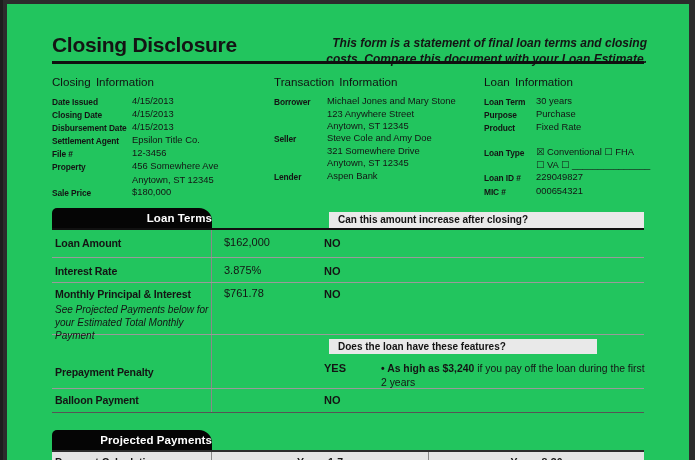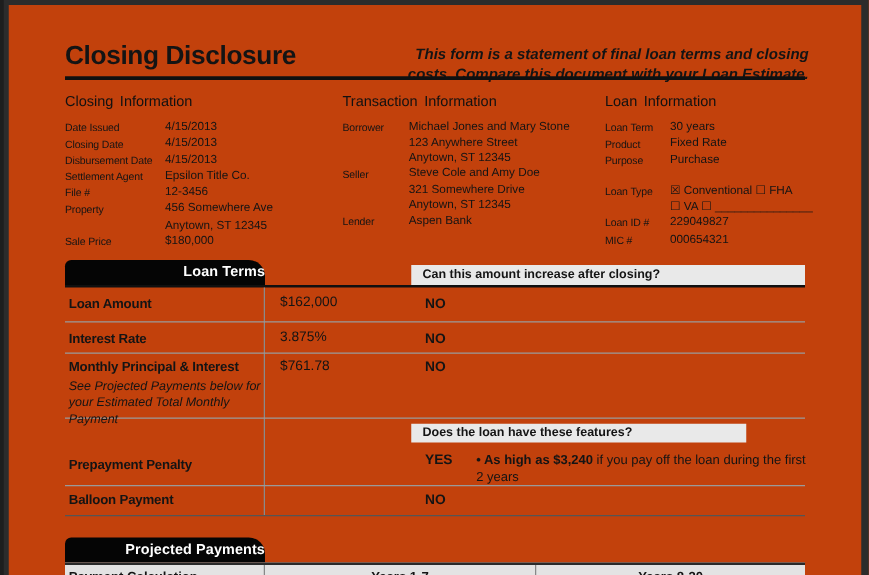--- a/index.html
+++ b/index.html
@@ -5,36 +5,36 @@
   html,body{margin:0;padding:0;}
   body{
     width:695px;height:460px;position:relative;overflow:hidden;
     background:#2c2c2c;
     font-family:"Liberation Sans","DejaVu Sans",sans-serif;
     color:#141414;
   }
   .edge-shade{position:absolute;left:0;top:0;width:3px;height:460px;background:#1e1e1e;}
   .page{
     position:absolute;left:7px;top:4px;width:682px;height:456px;
-    background:#c2410c;overflow:hidden;
+    background:#22c55e;overflow:hidden;
   }
 
   
   .doc-title{position:absolute;left:45px;top:29px;font-size:21px;font-weight:700;letter-spacing:-0.3px;}
   .doc-note{position:absolute;left:298px;top:32px;width:342px;font-size:12px;font-style:italic;font-weight:600;line-height:1.3;text-align:right;}
   .header-rule{position:absolute;left:45px;top:57px;width:592px;height:2.5px;background:#101010;}
 
   
   .info{position:absolute;top:71px;}
   #col-closing{left:45px;width:206px;}
   #col-transaction{left:267px;width:216px;}
   #col-loan{left:477px;width:166px;}
   .info-heading{font-size:11.6px;font-weight:400;margin:0 0 7px 0;word-spacing:2px;color:#111;}
   .irow{display:flex;line-height:12.1px;}
-  .ilabel{font-weight:400;font-size:8.4px;flex:none;padding-top:1px;letter-spacing:-0.1px;}
+  .ilabel{font-weight:700;font-size:8.4px;flex:none;padding-top:1px;letter-spacing:-0.1px;}
   #col-closing .ilabel{width:80px;}
   #col-transaction .ilabel{width:53px;}
   #col-loan .ilabel{width:52px;}
   .ival{font-size:9.4px;white-space:nowrap;}
   .spacer12{height:12px;}
 
   
   .tab{
     position:absolute;left:45px;width:160px;height:20px;background:#050505;
     border-radius:5px 13px 0 0;color:#fff;font-size:11.5px;font-weight:700;
@@ -50,21 +50,21 @@
   #lt-tab{top:204px;}
   .lt-table{
     position:absolute;left:45px;top:224px;width:592px;
     border-top:2px solid #101010;border-bottom:1.5px solid #555;
   }
   .lt-vline{position:absolute;left:159px;top:0;bottom:0;width:1px;background:#8a8a8a;}
   .lt-row{position:relative;border-bottom:1px solid #9a9a9a;box-sizing:border-box;}
   #ltr1{height:28px;} #ltr2{height:25px;} #ltr3{height:52px;} #ltr4{height:54px;} #ltr5{height:23px;border-bottom:none;}
   .lt-label{position:absolute;left:3px;top:7px;font-size:10.6px;font-weight:700;letter-spacing:-0.15px;white-space:nowrap;}
   .lt-value{position:absolute;left:172px;top:6px;font-size:11px;}
-  .lt-ans{position:absolute;left:288px;top:7px;font-size:11px;font-weight:700;}
+  .lt-ans{position:absolute;left:272px;top:7px;font-size:11px;font-weight:700;}
   #ltr3 .lt-label{top:5px;} #ltr3 .lt-value{top:4px;} #ltr3 .lt-ans{top:5px;}
   .lt-note{position:absolute;left:3px;top:20px;width:170px;font-size:10px;font-style:italic;line-height:1.3;}
   #q2{position:absolute;left:277px;top:4px;width:268px;height:15px;line-height:15px;}
   #ltr4 .lt-label{top:31px;} #ltr4 .lt-ans{top:27px;}
   .lt-detail{position:absolute;left:329px;top:27px;width:272px;font-size:10.4px;line-height:1.3;}
   .lt-detail b{font-weight:700;}
   #ltr5 .lt-label{top:5px;} #ltr5 .lt-ans{top:5px;}
 
   
   #pp-tab{top:426px;}
@@ -156,26 +156,26 @@
       </div>
   </div>
 
   <div class="info" id="col-loan">
     <div class="info-heading">Loan Information</div>
     <div class="irow">
         <span class="ilabel">Loan Term</span>
         <span class="ival">30 years</span>
       </div>
     <div class="irow">
+        <span class="ilabel">Purpose</span>
+        <span class="ival">Purchase</span>
+      </div>
+    <div class="irow">
         <span class="ilabel">Product</span>
         <span class="ival">Fixed Rate</span>
-      </div>
-    <div class="irow">
-        <span class="ilabel">Purpose</span>
-        <span class="ival">Purchase</span>
       </div>
     <div class="spacer12"></div>
     <div class="irow">
         <span class="ilabel">Loan Type</span>
         <span class="ival">☒ Conventional  ☐ FHA</span>
       </div>
     <div class="irow">
         <span class="ilabel"></span>
         <span class="ival">☐ VA  ☐ _______________</span>
       </div>

